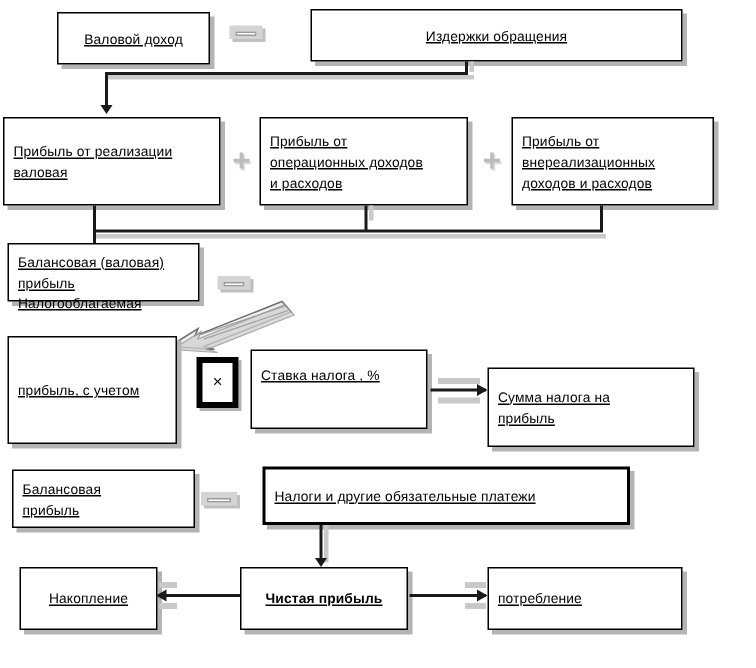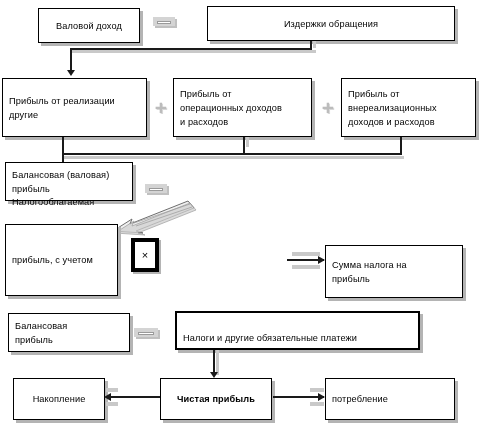--- a/index.html
+++ b/index.html
@@ -29,30 +29,30 @@
     flex-direction: column;
     justify-content: center;
     padding: 3px 6px;
   }
   .node .line {
     font-size: 9.2px;
     line-height: 14px;
     color: #000000;
     white-space: nowrap;
     letter-spacing: 0.1px;
+    text-decoration: underline;
   }
   .node.center .line {
     text-align: center;
   }
   .node.bold .line {
     font-weight: bold;
   }
   .node.thick {
     border-width: 2px;
-    justify-content: flex-end;
   }
 
   
   .op-minus {
     position: absolute;
     background: #d4d4d4;
     box-shadow: 2px 2px 0 0 #c0c0c0;
   }
   .op-minus::before {
     content: "";
@@ -148,21 +148,21 @@
 
   <div class="conn v shadow" style="left:313px; top:41px; width:3px; height:7px;"></div>
   <div class="conn h shadow" style="left:72px; top:50px; width:244px; height:3px;"></div>
   <div class="conn v" style="left:310px; top:41px; height:9px;"></div>
   <div class="conn h" style="left:70px; top:48px; width:242px;"></div>
   <div class="conn v" style="left:70px; top:48px; height:23px;"></div>
   <div class="arrow-down" style="left:67px; top:70px;"></div>
 
   <div class="node" style="left:2px; top:78px; width:145px; height:59px;">
     <div class="line">Прибыль от  реализации</div>
-    <div class="line">другие</div>
+    <div class="line">валовая</div>
   </div>
 
   <div class="op-plus" style="left:152px; top:97px; width:18px; height:20px;">
     <span>+</span>
   </div>
 
   <div class="node" style="left:173px; top:78px; width:139px; height:59px;">
     <div class="line">Прибыль от</div>
     <div class="line">операционных доходов</div>
     <div class="line">и расходов</div>
@@ -208,20 +208,23 @@
   <div class="node" style="left:5px; top:224px; width:113px; height:72px;gap:44px;">
     <div class="line">Налогооблагаемая</div>
     <div class="line">прибыль, с учетом</div>
     <div class="line">льгот</div>
   </div>
 
   <div class="op-times" style="left:131px; top:238px; width:28px; height:34px;">
     <span>×</span>
   </div>
 
+  <div class="node" style="left:167px; top:233px; width:118px; height:53px; justify-content:flex-start; padding-top:9px;">
+    <div class="line">Ставка налога , %</div>
+  </div>
 
   <div class="arrow-stub" style="left:292px; top:252px; width:28px; height:4px;"></div>
   <div class="arrow-stub" style="left:292px; top:265px; width:28px; height:4px;"></div>
   <div class="conn h" style="left:287px; top:259px; width:37px;"></div>
   <div class="arrow-right" style="left:318px; top:256px;"></div>
 
   <div class="node" style="left:325px; top:233px; width:138px; height:53px;margin-top:12px;">
     <div class="line">Сумма налога на</div>
     <div class="line">прибыль</div>
   </div>

